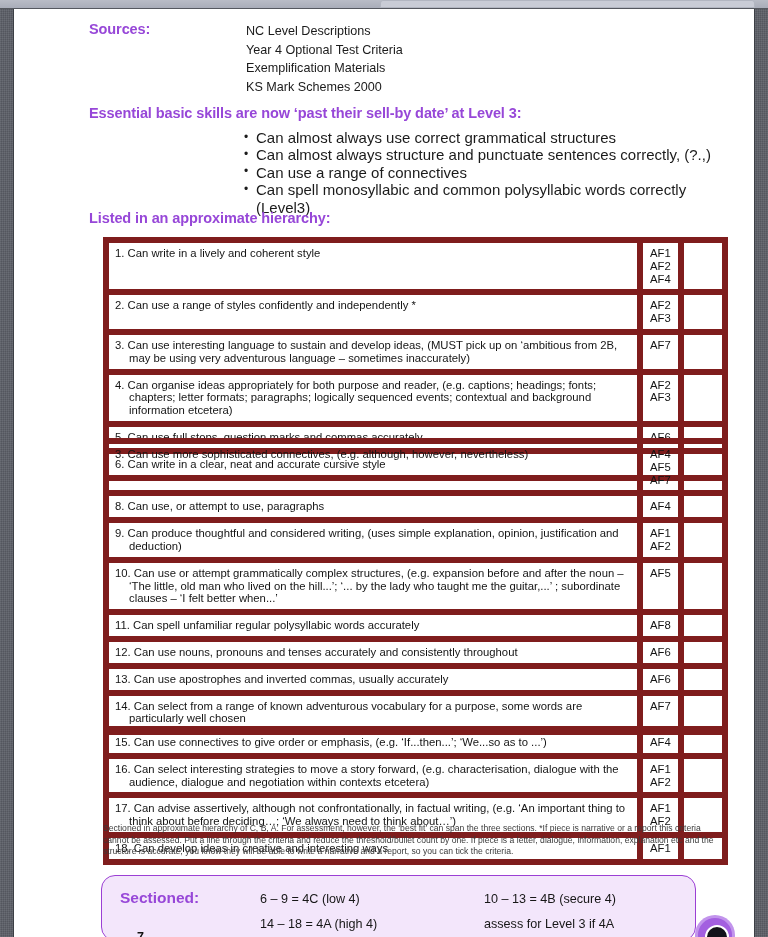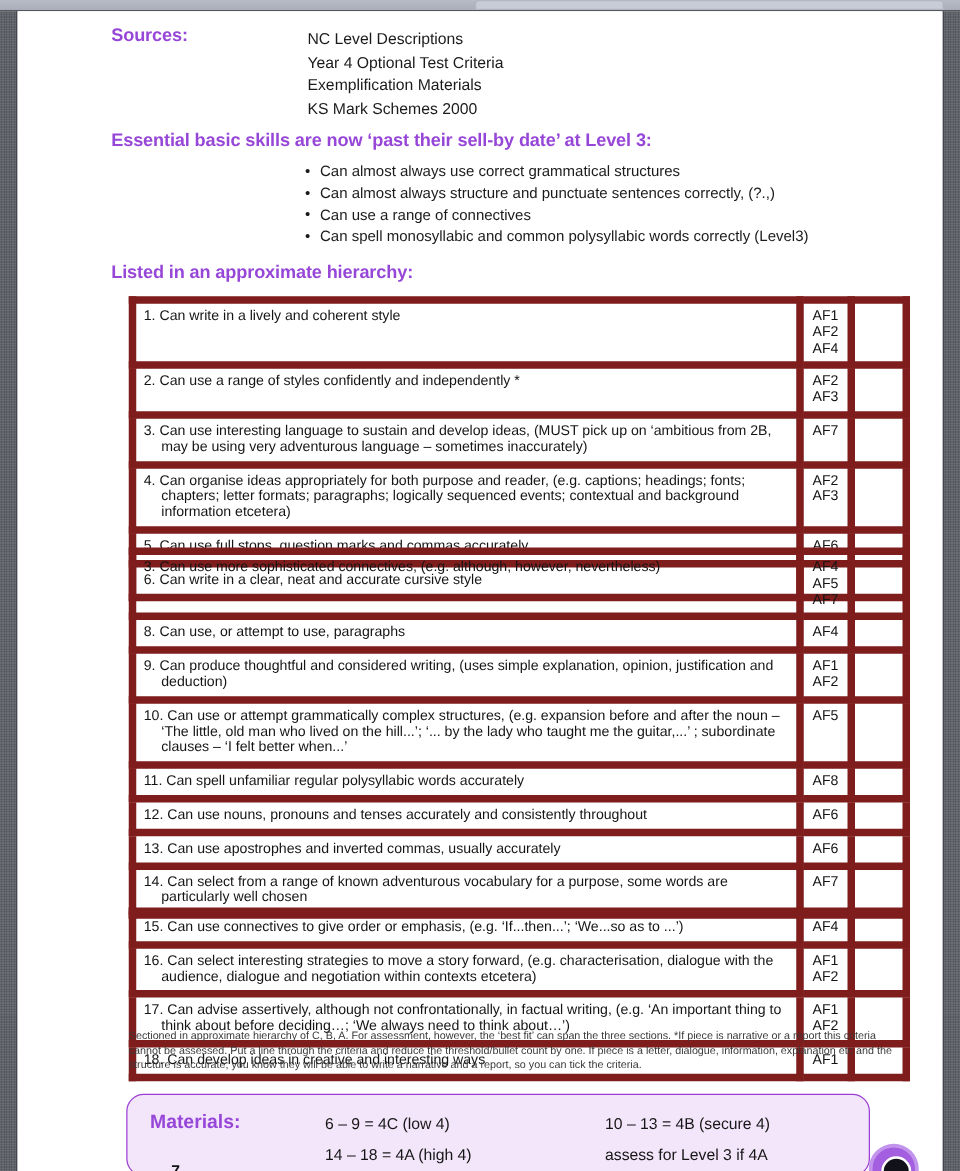--- a/index.html
+++ b/index.html
@@ -61,21 +61,21 @@
   .sources-label { position: absolute; left: 0; top: 0; }
   .sources-list { position: absolute; left: 157px; top: 1px; }
   .sources-list div {
     font-size: 12.6px; color: #1b1b1b; line-height: 18.7px;
   }
 
   .essential-head { position: absolute; left: 0px; top: 96px; }
 
   .bullets { position: absolute; left: 155px; top: 120px; width: 490px; }
   .bullets li {
-    font-size: 12px; color: #1b1b1b; line-height: 17.4px;
+    font-size: 15px; color: #1b1b1b; line-height: 17.4px;
     list-style: none; position: relative; padding-left: 12px;
   }
   .bullets li:before {
     content: "\2022"; position: absolute; left: 0px; top: -0.5px; font-size: 12px;
   }
   .bullets ul { margin: 0; padding: 0; }
 
   .hierarchy-head { position: absolute; left: 0px; top: 201px; }
 
   
@@ -362,21 +362,21 @@
                 <span>AF1</span>
               </td>
               <td class="tick"></td>
             </tr>
           </tbody>
       </table>
 
       <div class="footnote">Sectioned in approximate hierarchy of C, B, A. For assessment, however, the ‘best fit’ can span the three sections. *If piece is narrative or a report this criteria cannot be assessed. Put a line through the criteria and reduce the threshold/bullet count by one. If piece is a letter, dialogue, information, explanation etc and the structure is accurate; you know they will be able to write a narrative and a report, so you can tick the criteria.</div>
 
       <div class="assessment">
-        <div class="a-label">Materials:</div>
+        <div class="a-label">Sectioned:</div>
         <div class="a-col a-col1">
           <div>6 – 9 = 4C (low 4)</div>
           <div>14 – 18 = 4A (high 4)</div>
         </div>
         <div class="a-col a-col2">
           <div>10 – 13 = 4B (secure 4)</div>
           <div>assess for Level 3 if 4A</div>
         </div>
       </div>
 

